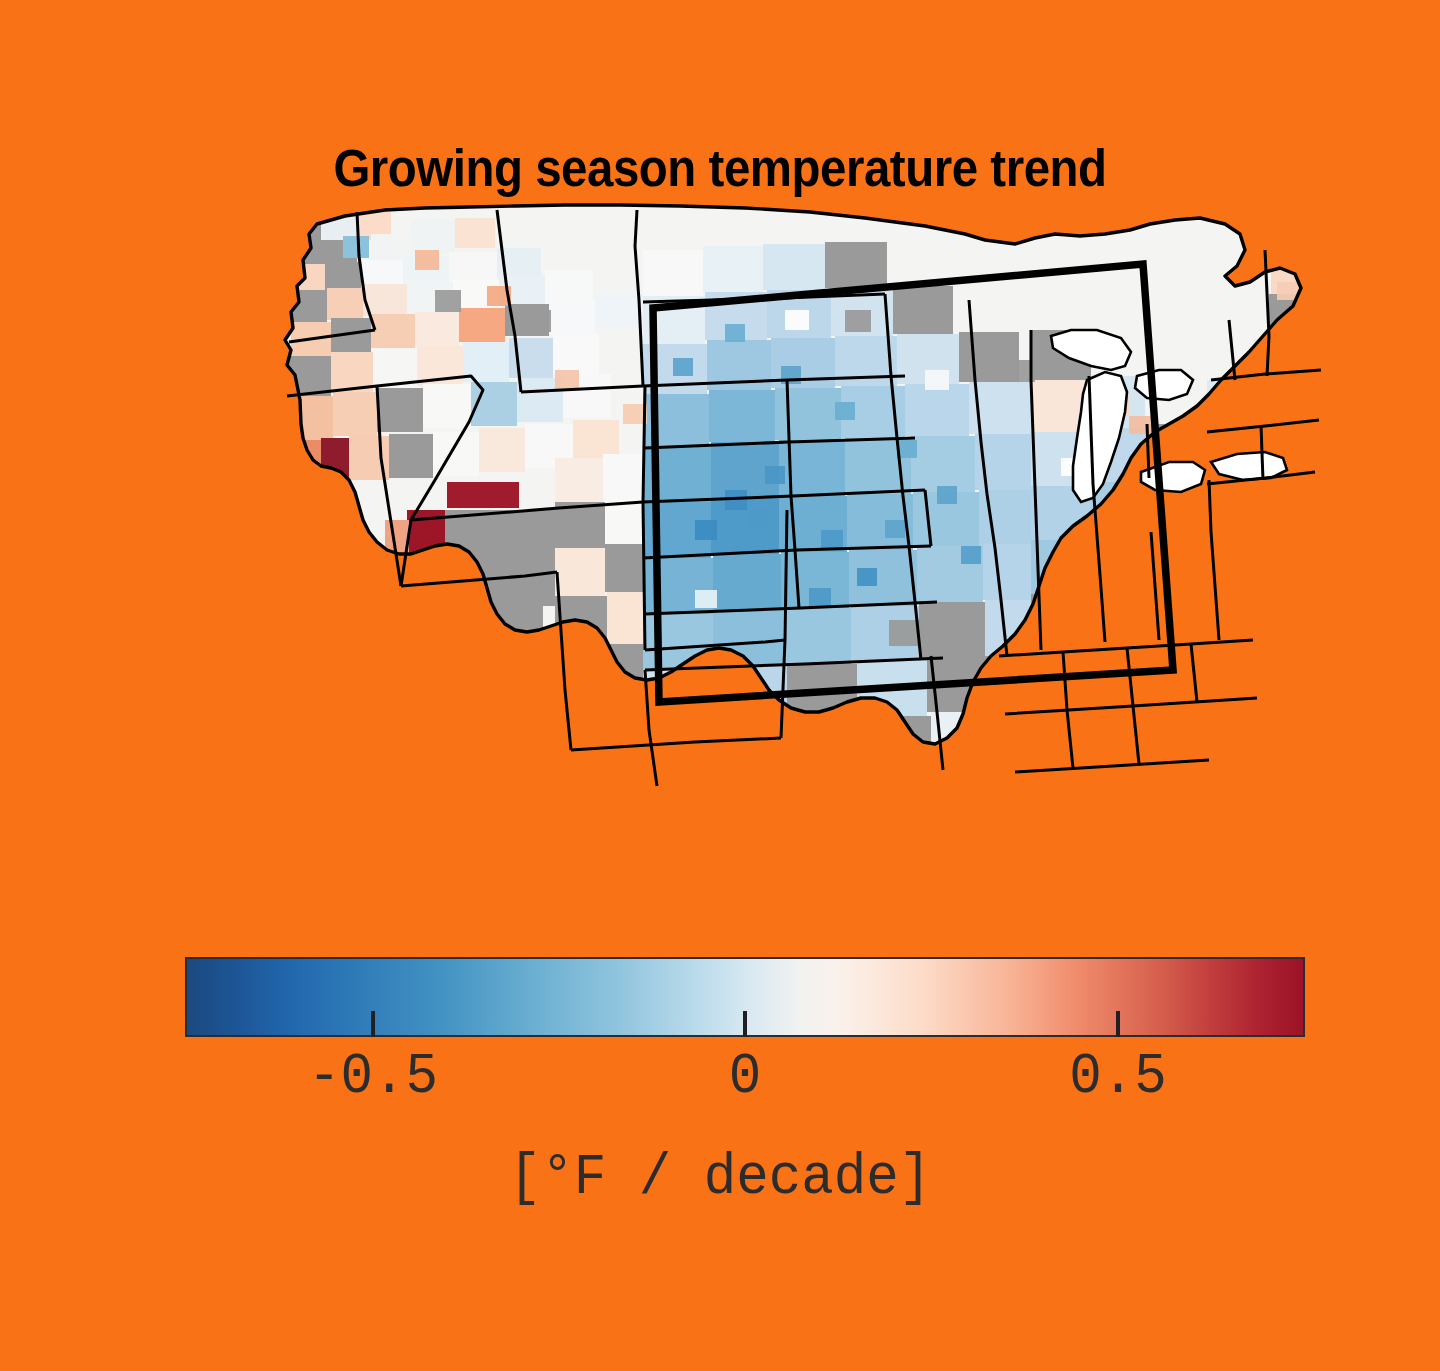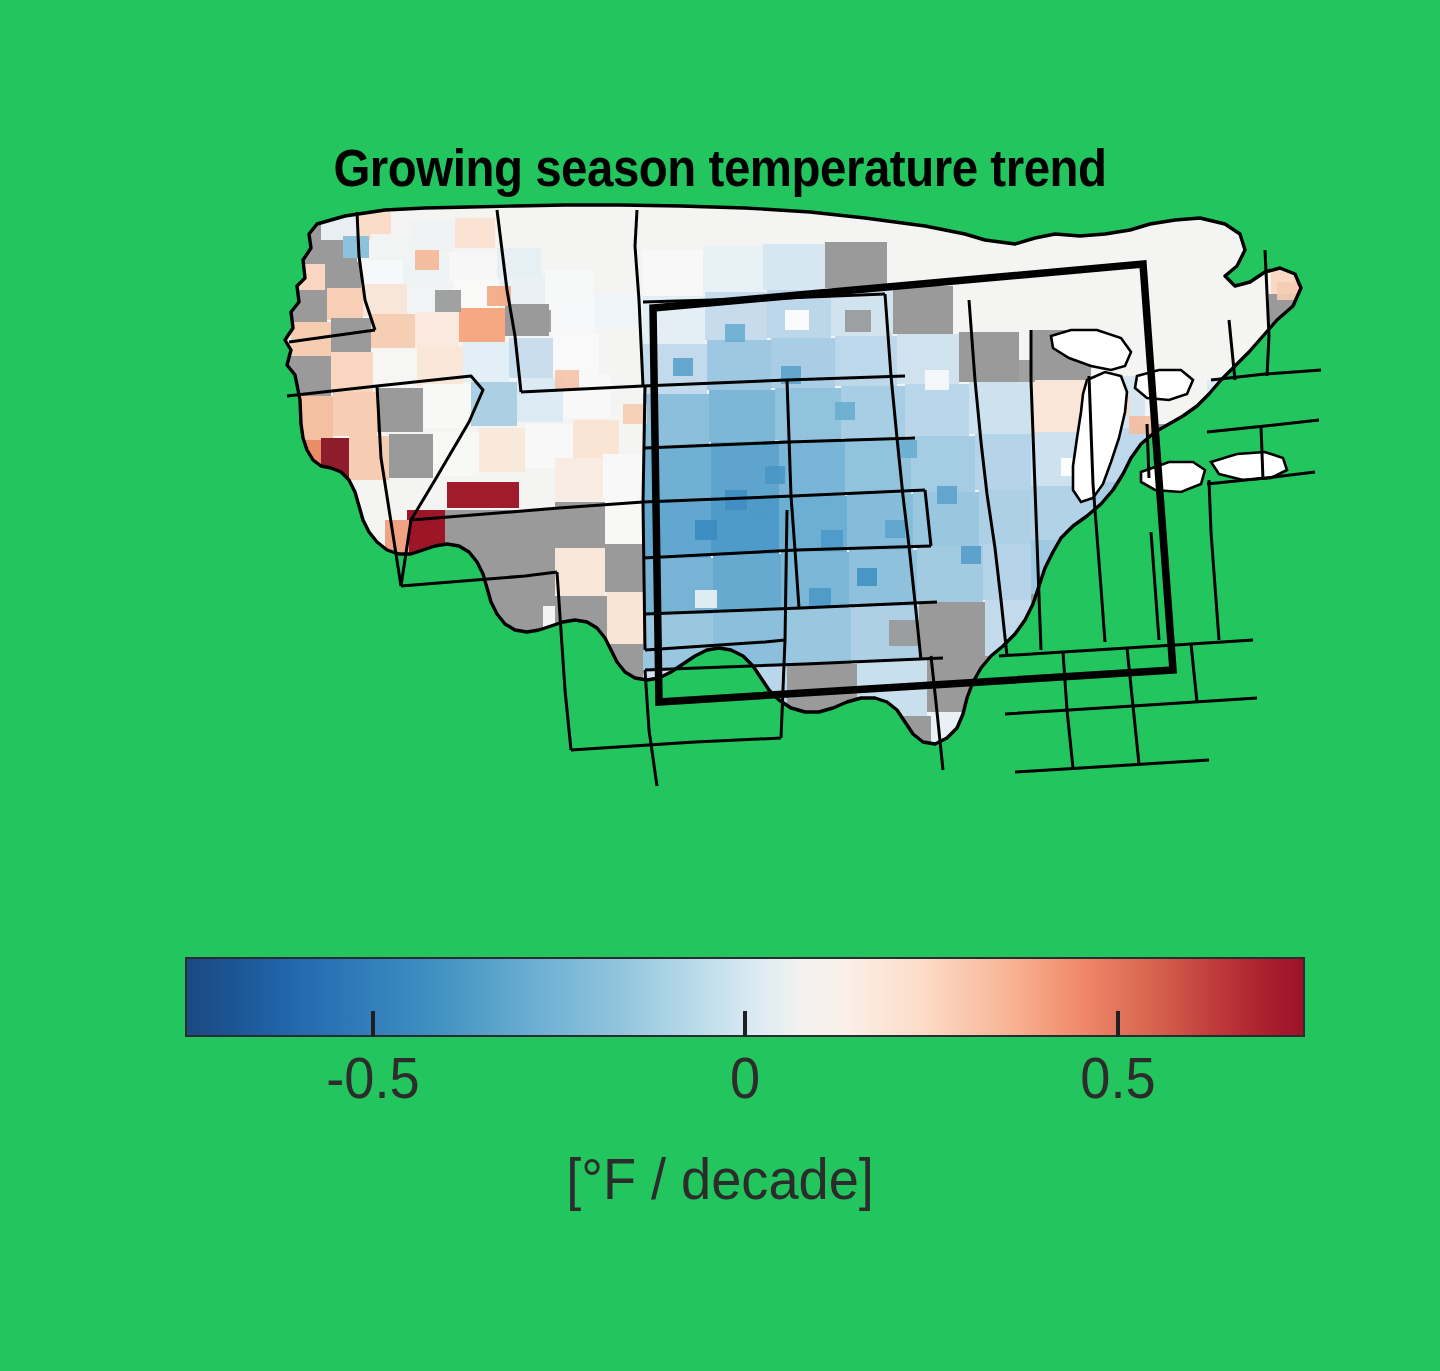--- a/index.html
+++ b/index.html
@@ -3,21 +3,21 @@
 <meta charset="utf-8">
 <style>
   html,body{margin:0;padding:0;background:#ffffff;}
   body{
     width:1440px;height:1371px;
     font-family:"Liberation Sans","DejaVu Sans",sans-serif;
     color:#1a1a1a;
     overflow:hidden;
     position:relative;
   }
-  #figure{position:absolute;inset:0;background:#22c55e;}
+  #figure{position:absolute;inset:0;background:#f97316;}
 
   
   #title{
     position:absolute;left:0;top:26px;width:1440px;
     text-align:center;
     font-size:51px;
     font-weight:bold;
     line-height:1.12;
     letter-spacing:-0.5px;
     color:#000;
@@ -27,21 +27,21 @@
   }
   #title .tline{display:block;}
 
   
   #map-wrap{
     position:absolute;left:225px;top:190px;width:1100px;height:700px;
   }
   #map-svg{display:block;width:1100px;height:700px;}
 
   
-  #cbar-wrap{position:absolute;left:0;top:950px;width:1440px;height:330px;}
+  #cbar-wrap{position:absolute;left:0;top:950px;width:1440px;height:330px;font-family:Liberation Mono, monospace;}
   #cbar{
     position:absolute;left:185px;top:7px;width:1120px;height:80px;
     border:2px solid #2b2b30;
     box-sizing:border-box;
     background:linear-gradient(to right,
       #1b4a80 0%,
       #1c5493 4%,
       #2166ac 9%,
       #2e7ab8 15%,
       #4393c3 23%,

